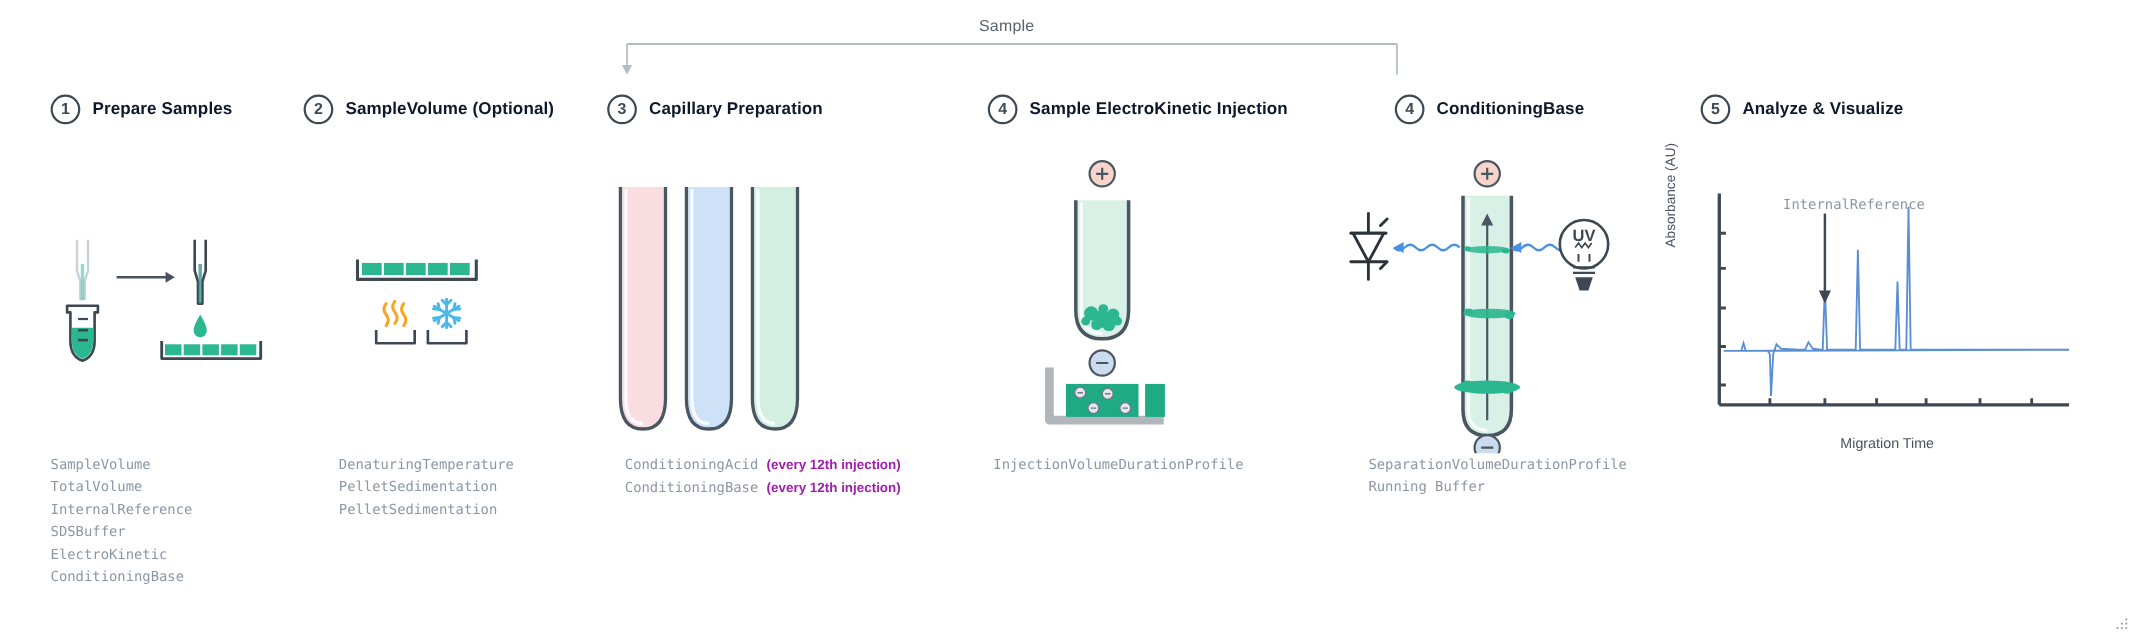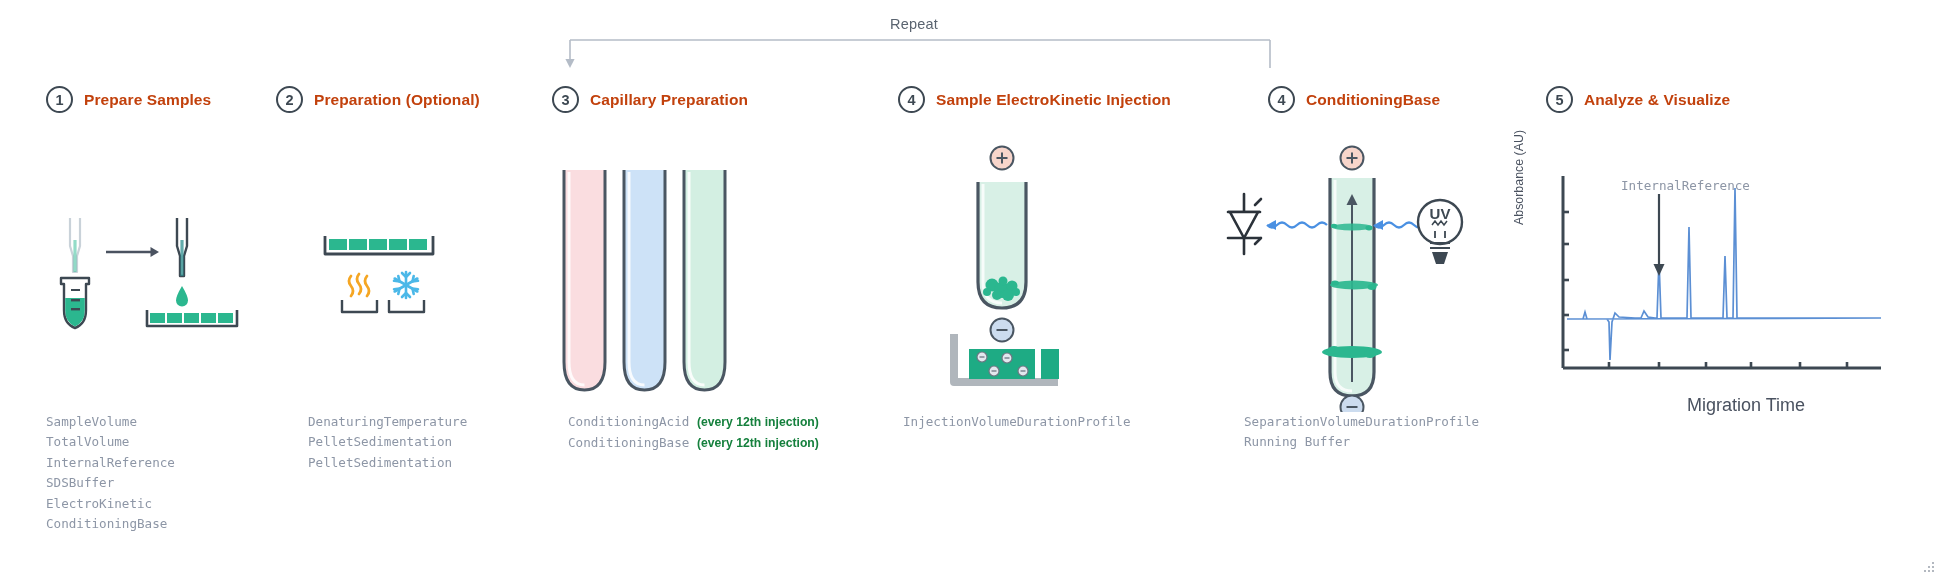--- a/index.html
+++ b/index.html
@@ -51,63 +51,62 @@
     justify-content: center;
     font-size: 14.5px;
     font-weight: 700;
     color: #3d4852;
     box-sizing: border-box;
     flex: 0 0 auto;
   }
   .step-title {
     font-size: 15.5px;
     font-weight: 700;
-    color: #c2410c;
+    color: #0f172a;
     letter-spacing: .1px;
   }
 
   
   .params {
     position: absolute;
     top: 412px;
     font-family: "DejaVu Sans Mono", monospace;
     font-size: 12.6px;
     line-height: 1.62;
     color: #8d96a6;
     white-space: nowrap;
   }
   .params .note {
     font-family: "Liberation Sans", sans-serif;
     font-weight: 700;
     font-size: 12.2px;
-    color: #15803d;
+    color: #a21caf;
   }
 
   
   .art { position: absolute; }
 
   
   .chart-ylabel {
     position: absolute;
     left: 1512px;
     top: 225px;
     transform: rotate(-90deg);
     transform-origin: left top;
     font-size: 12.4px;
     color: #4a5260;
     white-space: nowrap;
   }
   .chart-xlabel {
     position: absolute;
     left: 1673px;
     top: 395px;
-    font-size: 18px;
+    font-size: 13px;
     color: #4a5260;
     white-space: nowrap;
-    margin-left: 14px;
   }
   .chart-anno {
     position: absolute;
     left: 1621px;
     top: 178px;
     font-family: "DejaVu Sans Mono", monospace;
     font-size: 12.6px;
     color: #8d96a6;
     white-space: nowrap;
   }
@@ -124,30 +123,30 @@
 <body>
 
 <div class="canvas">
 
   <svg class="art" style="left:560px; top:24px; width:720px; height:44px;" viewBox="0 0 720 44">
     <path d="M10,16 L10,40" stroke="#b4bcc7" stroke-width="1.6" fill="none"></path>
     <path d="M10,16 L710,16" stroke="#b4bcc7" stroke-width="1.6" fill="none"></path>
     <path d="M710,16 L710,44" stroke="#b4bcc7" stroke-width="1.6" fill="none"></path>
     <path d="M10,44 l-4.6,-9 l9.2,0 z" fill="#b4bcc7"></path>
   </svg>
-  <div class="repeat-label">Repeat</div>
+  <div class="repeat-label">Sample</div>
 
   <div class="step-head" style="left:46px;">
     <div class="step-badge">1</div>
     <div class="step-title">Prepare Samples</div>
   </div>
 
   <div class="step-head" style="left:276px;">
     <div class="step-badge">2</div>
-    <div class="step-title">Preparation (Optional)</div>
+    <div class="step-title">SampleVolume (Optional)</div>
   </div>
 
   <div class="step-head" style="left:552px;">
     <div class="step-badge">3</div>
     <div class="step-title">Capillary Preparation</div>
   </div>
 
   <div class="step-head" style="left:898px;">
     <div class="step-badge">4</div>
     <div class="step-title">Sample ElectroKinetic Injection</div>

